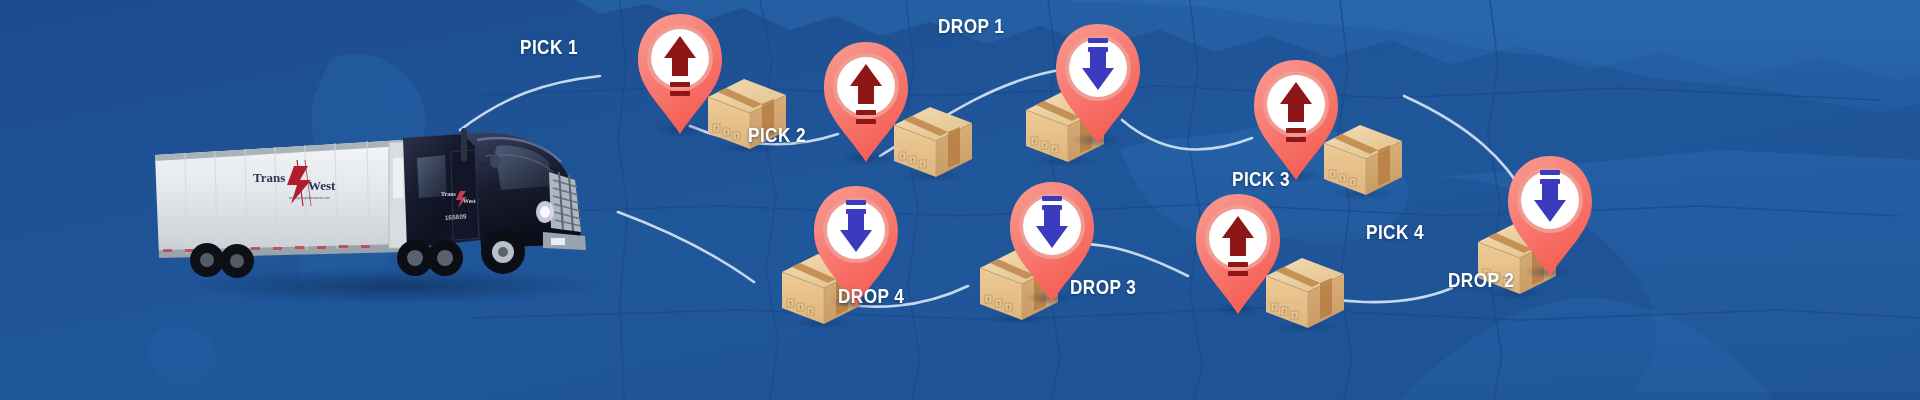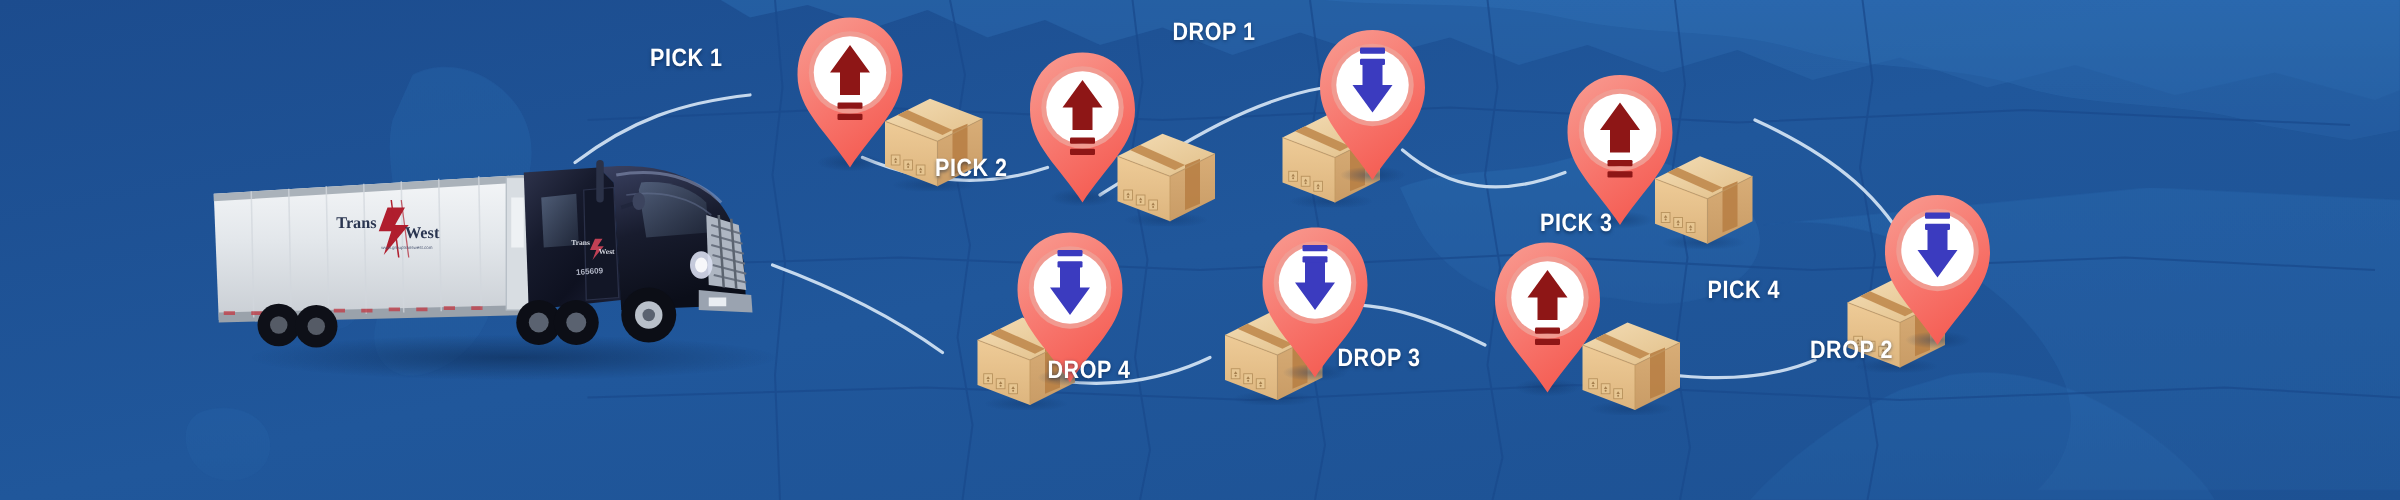--- a/index.html
+++ b/index.html
@@ -11,21 +11,21 @@
   #stage{
     position:relative;width:1920px;height:400px;overflow:hidden;
     background:
       radial-gradient(ellipse 900px 520px at 18% 55%, #1d4f93 0%, #1d4f93 40%, rgba(29,79,147,0) 72%),
       linear-gradient(100deg,#1d4d90 0%,#1f5596 38%,#215a9d 62%,#1e5296 100%);
   }
   
   #mapLayer{position:absolute;inset:0;opacity:1;}
   #mapLayer svg{display:block;width:1920px;height:400px;}
   
-  #truck{position:absolute;left:161px;top:100px;width:480px;height:205px;}
+  #truck{position:absolute;left:145px;top:100px;width:480px;height:205px;}
   #truck svg{display:block;width:100%;height:100%;}
   
   #routes{position:absolute;inset:0;pointer-events:none;}
   #routes svg{display:block;width:1920px;height:400px;}
   
   .node{position:absolute;}
   .pinwrap{position:absolute;left:0;top:0;width:96px;height:126px;}
   .pinwrap svg{display:block;width:100%;height:100%;overflow:visible;}
   .boxwrap{position:absolute;width:86px;height:78px;}
   .boxwrap svg{display:block;width:100%;height:100%;}

